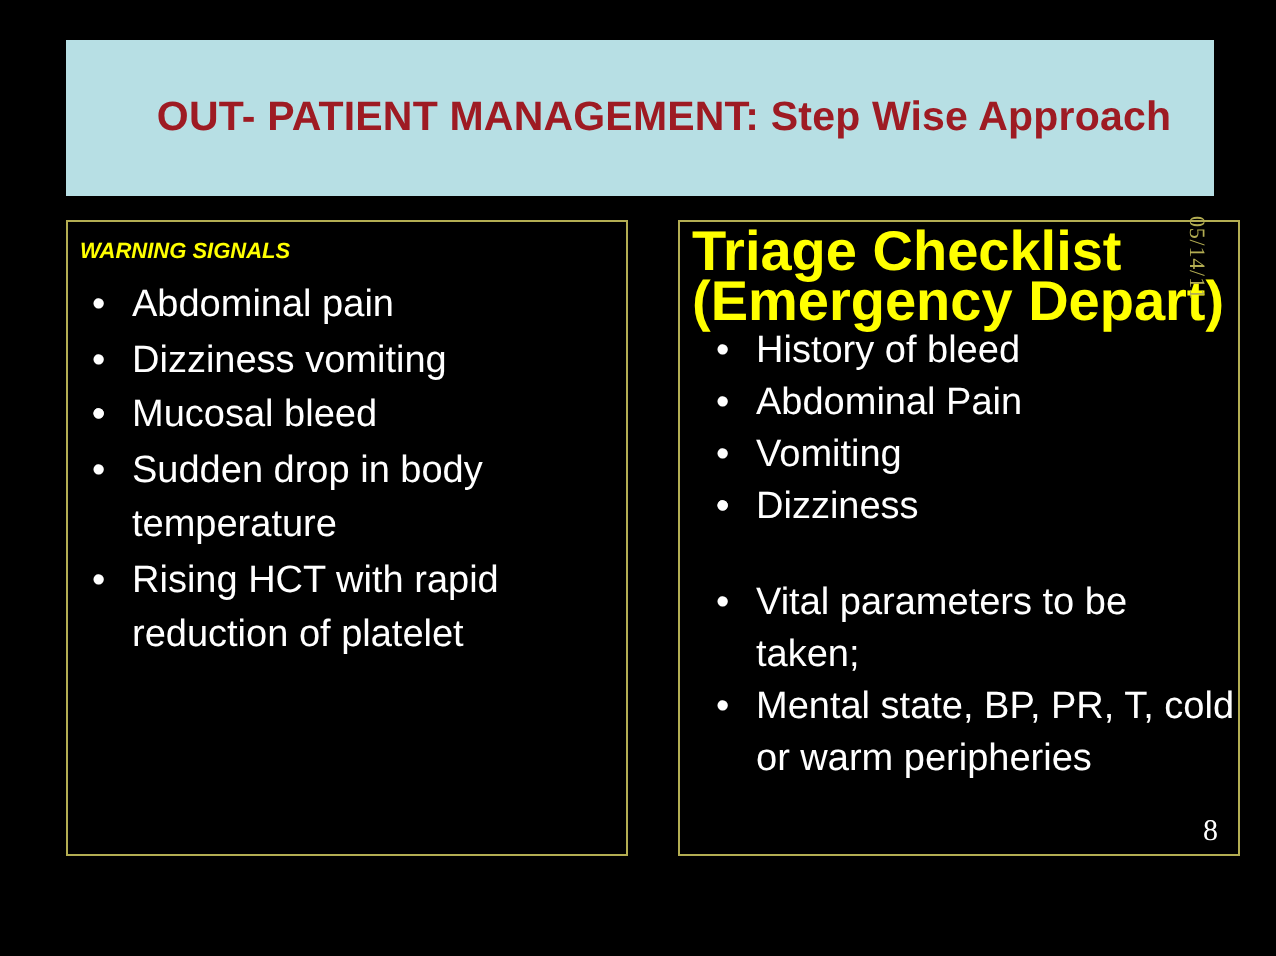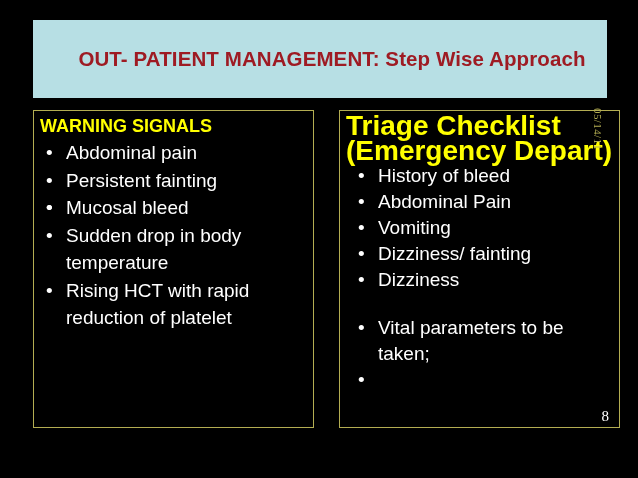--- a/index.html
+++ b/index.html
@@ -70,22 +70,23 @@
   
   .panel-heading {
     color: #ffff00;
     font-weight: bold;
     white-space: pre-line;
   }
   #warning-heading {
     position: absolute;
     left: 6px;
     top: 5px;
-    font-size: 18px;
+    font-size: 11px;
     line-height: 20px;
+    font-style: italic;
   }
   #triage-heading {
     position: absolute;
     left: 6px;
     top: 2px;
     font-size: 28px;
     line-height: 25px;
   }
   
   ul.bullets {
@@ -157,42 +158,42 @@
 
   <div id="title-banner">
     <div id="title-text">OUT- PATIENT MANAGEMENT: Step Wise Approach</div>
   </div>
 
   <div class="panel" id="panel-warning">
     <div class="panel-inner">
       <div class="panel-heading" id="warning-heading">WARNING SIGNALS</div>
       <ul class="bullets" id="warning-list">
         <li><span class="bullet-dot">•</span><span>Abdominal pain</span></li>
-        <li><span class="bullet-dot">•</span><span>Persistent fainting</span></li>
+        <li><span class="bullet-dot">•</span><span>Dizziness vomiting</span></li>
         <li><span class="bullet-dot">•</span></li>
         <li><span class="bullet-dot">•</span><span>Mucosal bleed</span></li>
         <li><span class="bullet-dot">•</span><span>Sudden drop in body temperature</span></li>
         <li><span class="bullet-dot">•</span><span>Rising HCT with rapid reduction of platelet</span></li>
       </ul>
     </div>
   </div>
 
   <div class="panel" id="panel-triage">
     <div class="panel-inner">
       <div class="panel-heading" id="triage-heading">Triage Checklist
  (Emergency Depart)</div>
       <ul class="bullets" id="triage-list">
         <li><span class="bullet-dot">•</span><span>History of bleed</span></li>
         <li><span class="bullet-dot">•</span><span>Abdominal Pain</span></li>
         <li><span class="bullet-dot">•</span><span>Vomiting</span></li>
-        <li><span class="bullet-dot">•</span><span>Dizziness/ fainting</span></li>
+        <li><span class="bullet-dot">•</span></li>
         <li><span class="bullet-dot">•</span><span>Dizziness</span></li>
         <li class="spacer"></li>
         <li><span class="bullet-dot">•</span><span>Vital parameters to be taken;</span></li>
-        <li><span class="bullet-dot">•</span></li>
+        <li><span class="bullet-dot">•</span><span>Mental state, BP, PR, T, cold or warm peripheries</span></li>
       </ul>
       <div id="page-number">8</div>
     </div>
   </div>
 
   <div id="date-stamp">05/14/11</div>
 
 </div>
 
 </body></html>

